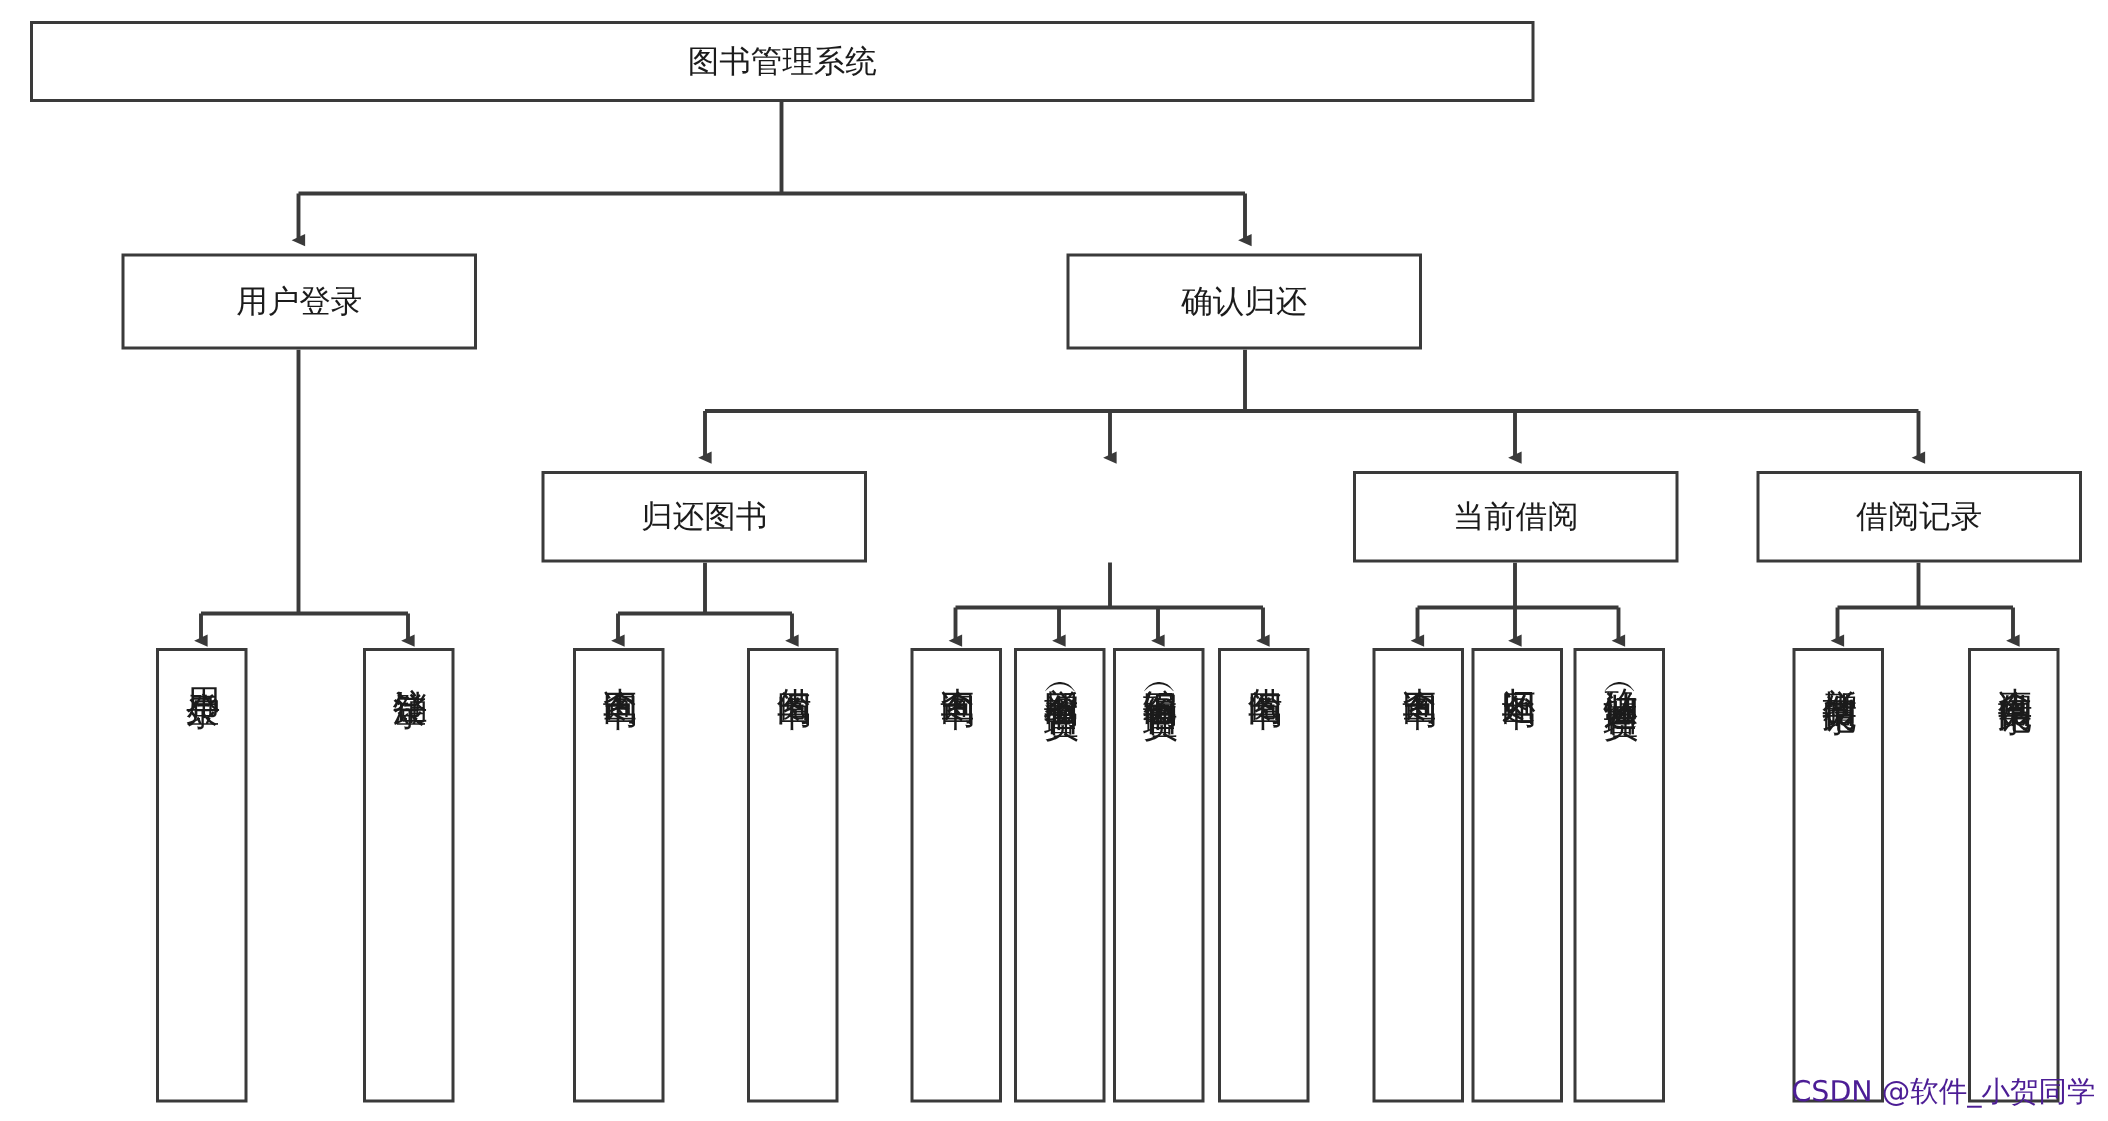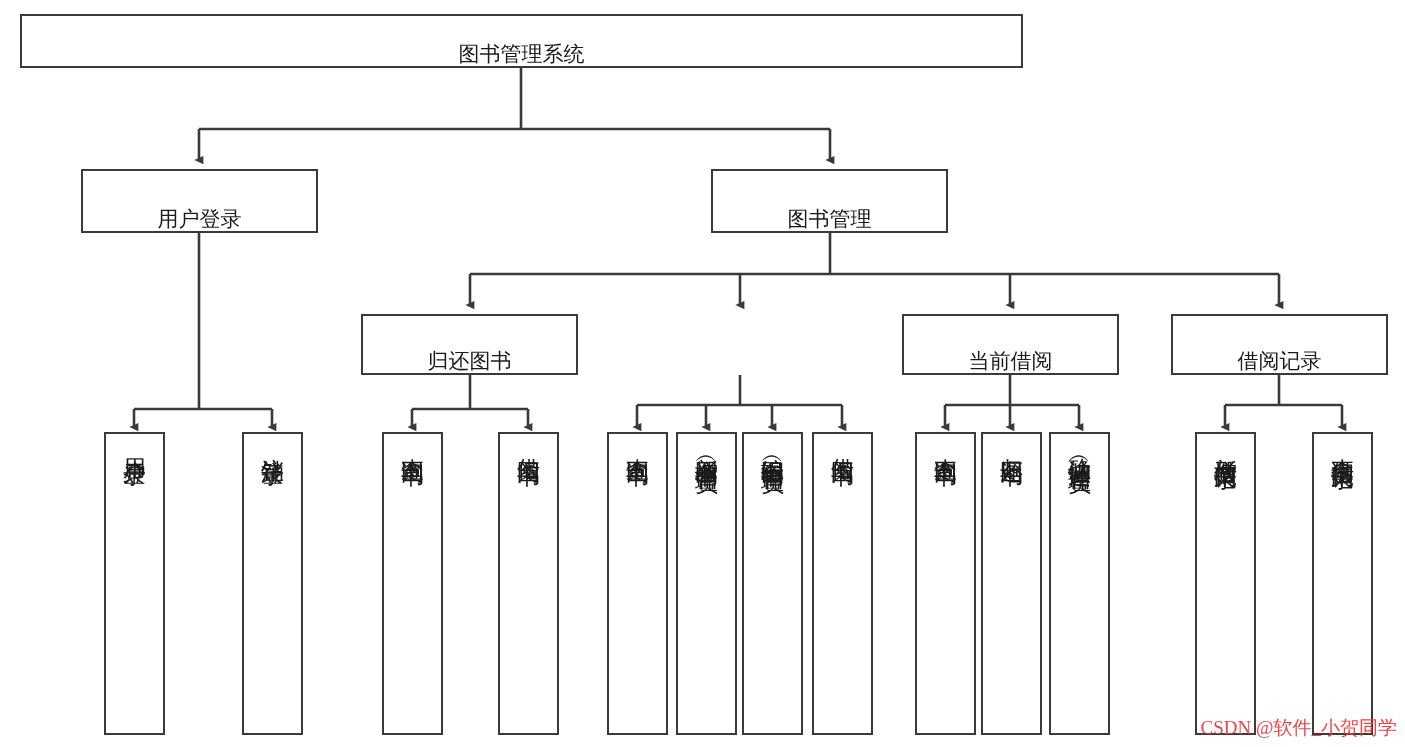--- a/index.html
+++ b/index.html
@@ -23,21 +23,21 @@
     top: 0;
     width: 1405px;
     height: 747px;
   }
   .node {
     position: absolute;
     box-sizing: border-box;
     background: #ffffff;
     border: 2px solid #3a3a3a;
     display: flex;
-    align-items: flex-end;
+    align-items: center;
     justify-content: center;
     z-index: 2;
   }
   .node-label {
     color: #1b1b1b;
     text-align: center;
     line-height: 1.15;
     white-space: nowrap;
   }
   .node.horizontal .node-label {
@@ -52,24 +52,23 @@
     text-orientation: upright;
     font-size: 23px;
     letter-spacing: 2px;
     line-height: 1;
   }
   #watermark {
     position: absolute;
     right: 8px;
     bottom: 6px;
     font-size: 19px;
-    color: #ef4444;
+    color: #4c1d95;
     z-index: 5;
     white-space: nowrap;
-    font-family: Liberation Serif, serif;
   }
 </style>
 </head>
 <body>
 
 <div id="diagram-root">
 
   <svg id="edges" viewBox="0 0 1405 747" xmlns="http://www.w3.org/2000/svg">
     <defs>
       <marker id="arrow" markerWidth="10" markerHeight="10" refX="4.4" refY="5" orient="auto" markerUnits="userSpaceOnUse">
@@ -125,21 +124,21 @@
 
   <div class="node horizontal" style="left:20px; top:14px; width:1003px; height:54px;">
     <span class="node-label">图书管理系统</span>
   </div>
 
   <div class="node horizontal" style="left:81px; top:169px; width:237px; height:64px;">
     <span class="node-label">用户登录</span>
   </div>
 
   <div class="node horizontal" style="left:711px; top:169px; width:237px; height:64px;">
-    <span class="node-label">图书管理</span>
+    <span class="node-label">确认归还</span>
   </div>
 
   <div class="node horizontal" style="left:361px; top:314px; width:217px; height:61px;">
     <span class="node-label">归还图书</span>
   </div>
 
 
   <div class="node horizontal" style="left:902px; top:314px; width:217px; height:61px;">
     <span class="node-label">当前借阅</span>
   </div>

